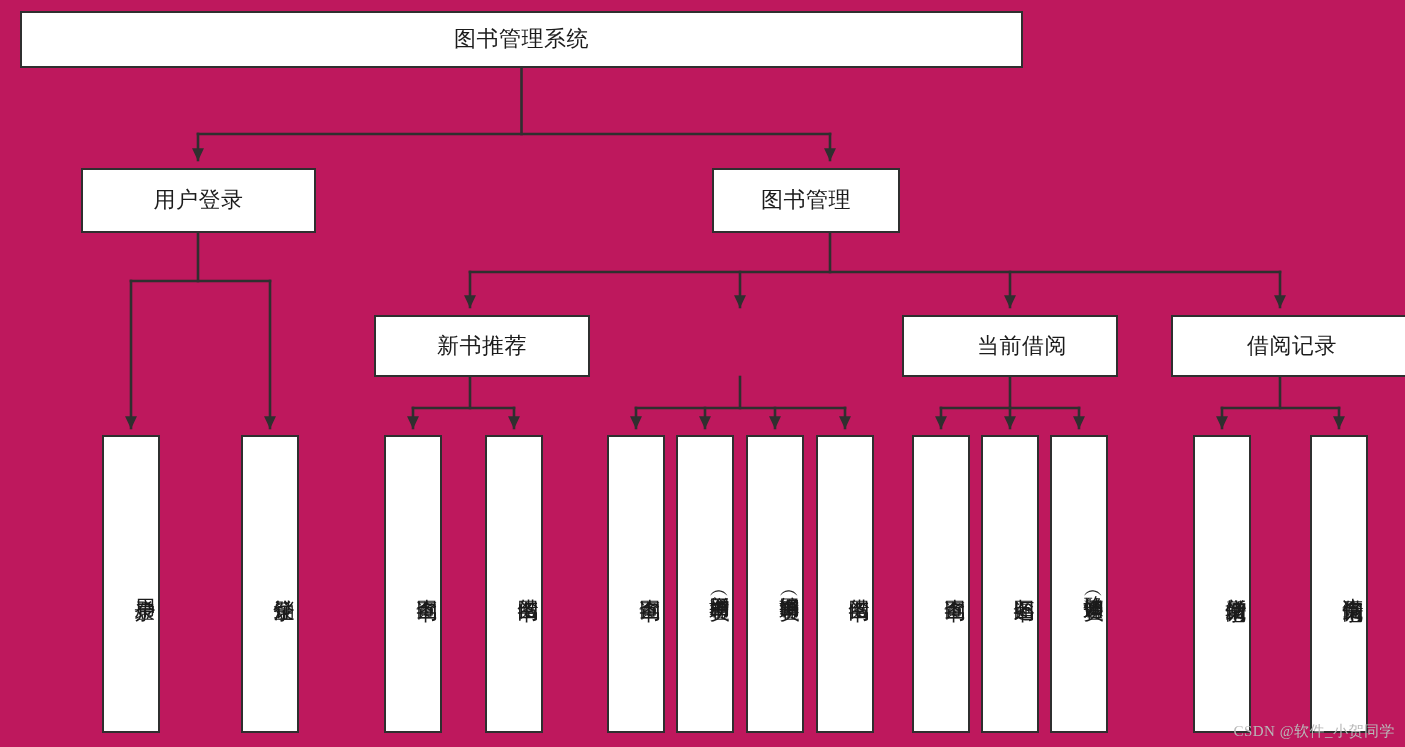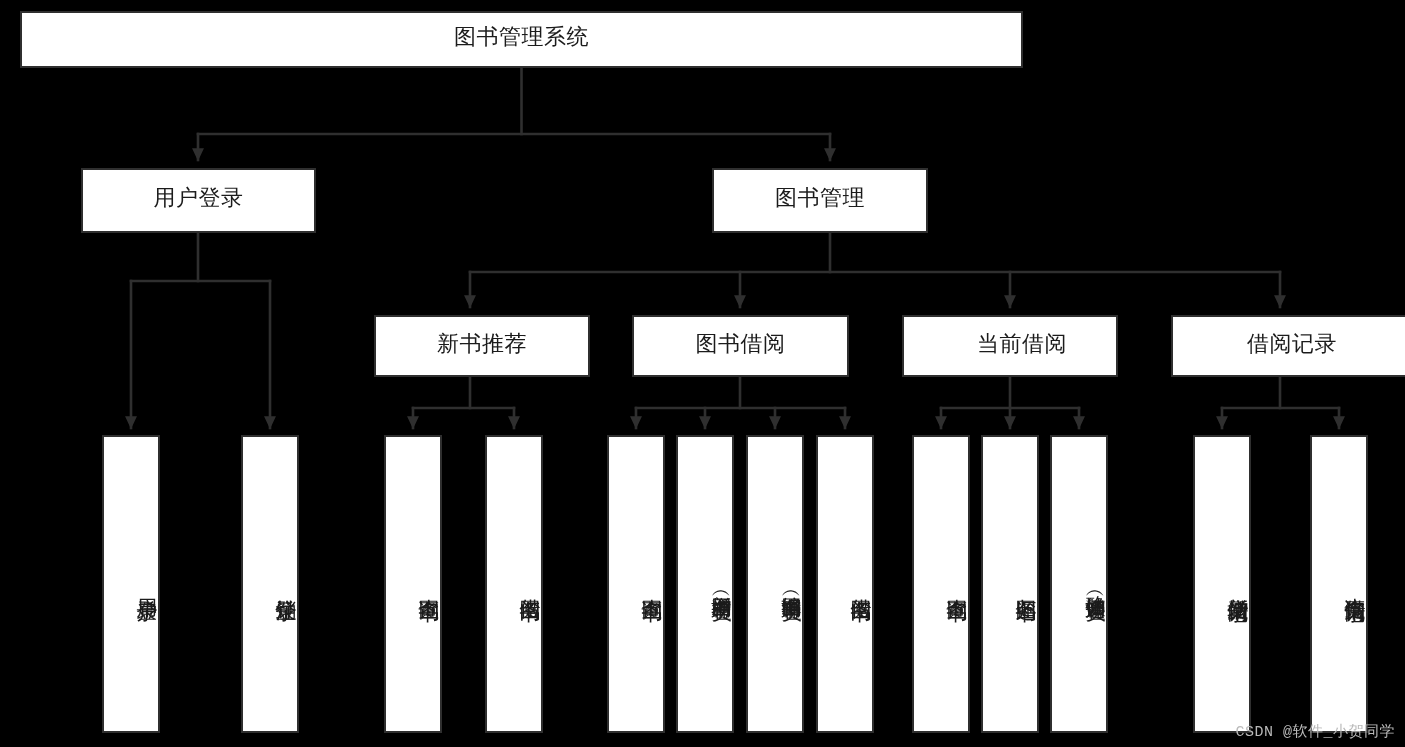--- a/index.html
+++ b/index.html
@@ -4,23 +4,23 @@
 <style>
   html, body {
     margin: 0;
     padding: 0;
     background: #ffffff;
   }
   #canvas {
     position: relative;
     width: 1405px;
     height: 747px;
-    background: #000000;
+    background: #be185d;
     overflow: hidden;
-    font-family: Liberation Mono, monospace;
+    font-family: Liberation Serif, serif;
   }
   #wires {
     position: absolute;
     left: 0; top: 0;
     width: 1405px;
     height: 747px;
   }
   .node {
     position: absolute;
     box-sizing: border-box;
@@ -124,29 +124,26 @@
     </g>
   </svg>
 
   <div class="node horiz" style="left:20px; top:11px; width:1003px; height:57px;">
     <span class="label">图书管理系统</span>
   </div>
 
   <div class="node horiz" style="left:81px; top:168px; width:235px; height:65px;">
     <span class="label">用户登录</span>
   </div>
-  <div class="node horiz" style="left:712px; top:168px; width:216px; height:65px;justify-content:center;">
+  <div class="node horiz" style="left:712px; top:168px; width:188px; height:65px;justify-content:center;">
     <span class="label">图书管理</span>
   </div>
 
   <div class="node horiz" style="left:374px; top:315px; width:216px; height:62px;">
     <span class="label">新书推荐</span>
-  </div>
-  <div class="node horiz" style="left:632px; top:315px; width:217px; height:62px;">
-    <span class="label">图书借阅</span>
   </div>
   <div class="node horiz" style="left:902px; top:315px; width:216px; height:62px;padding-left:24px;">
     <span class="label">当前借阅</span>
   </div>
   <div class="node horiz" style="left:1171px; top:315px; width:242px; height:62px;">
     <span class="label">借阅记录</span>
   </div>
 
   <div class="node vert" style="left:102px; top:435px; width:58px; height:298px;">
     <span class="label">用户登录</span>

